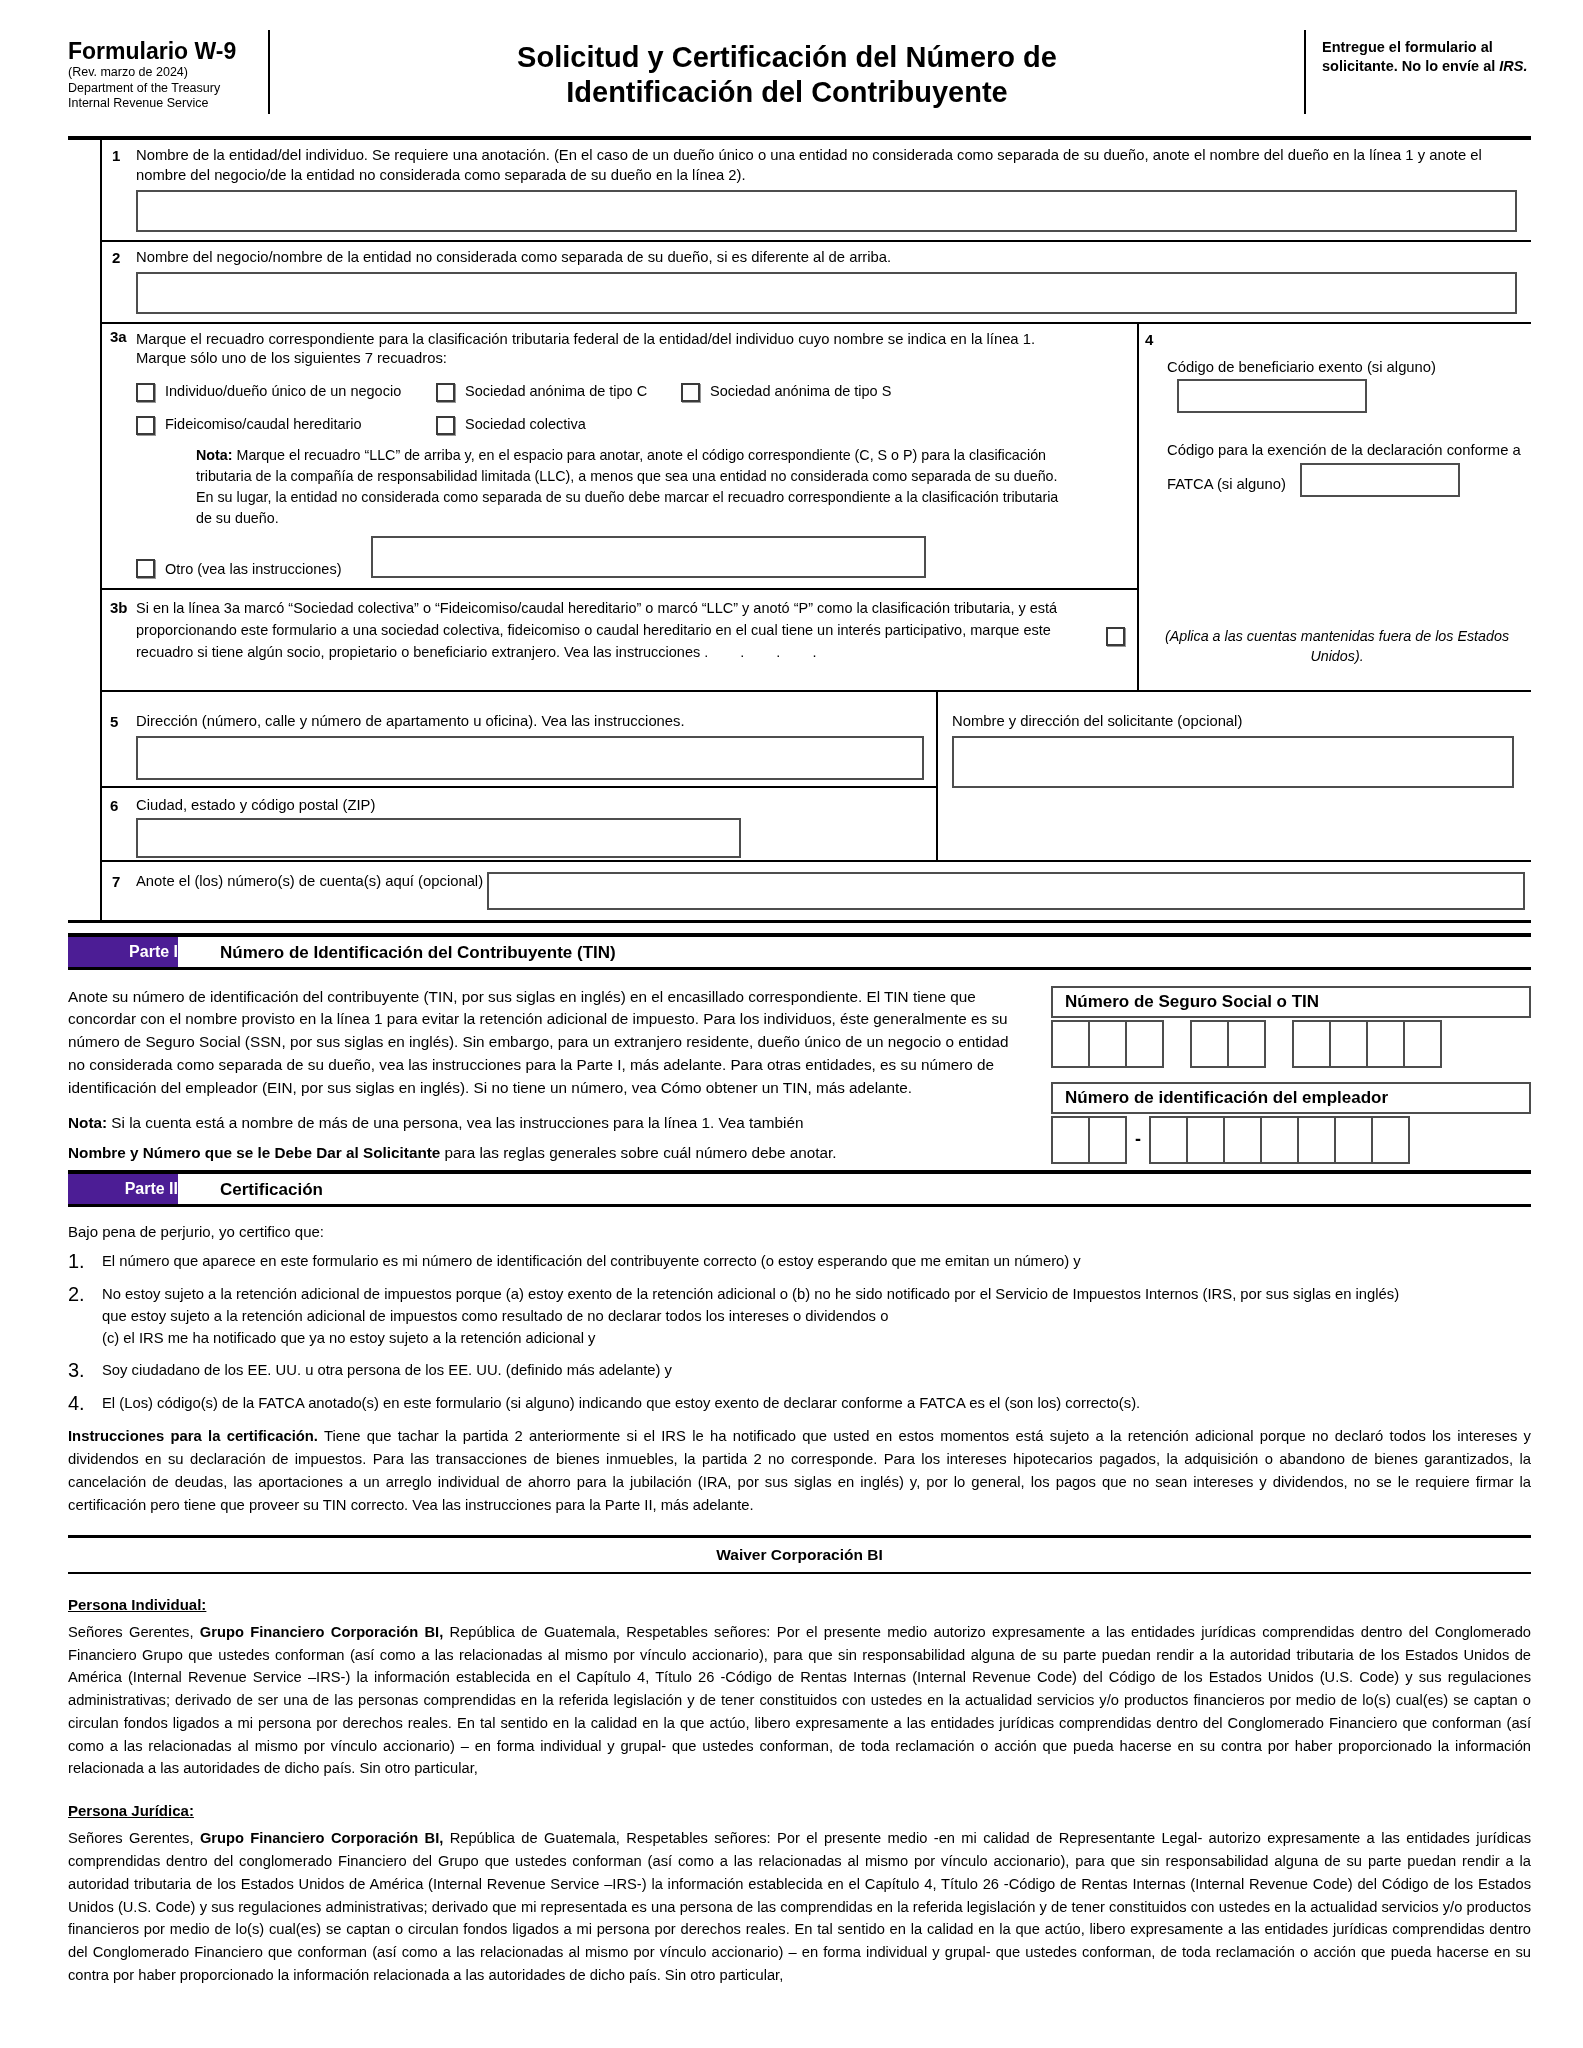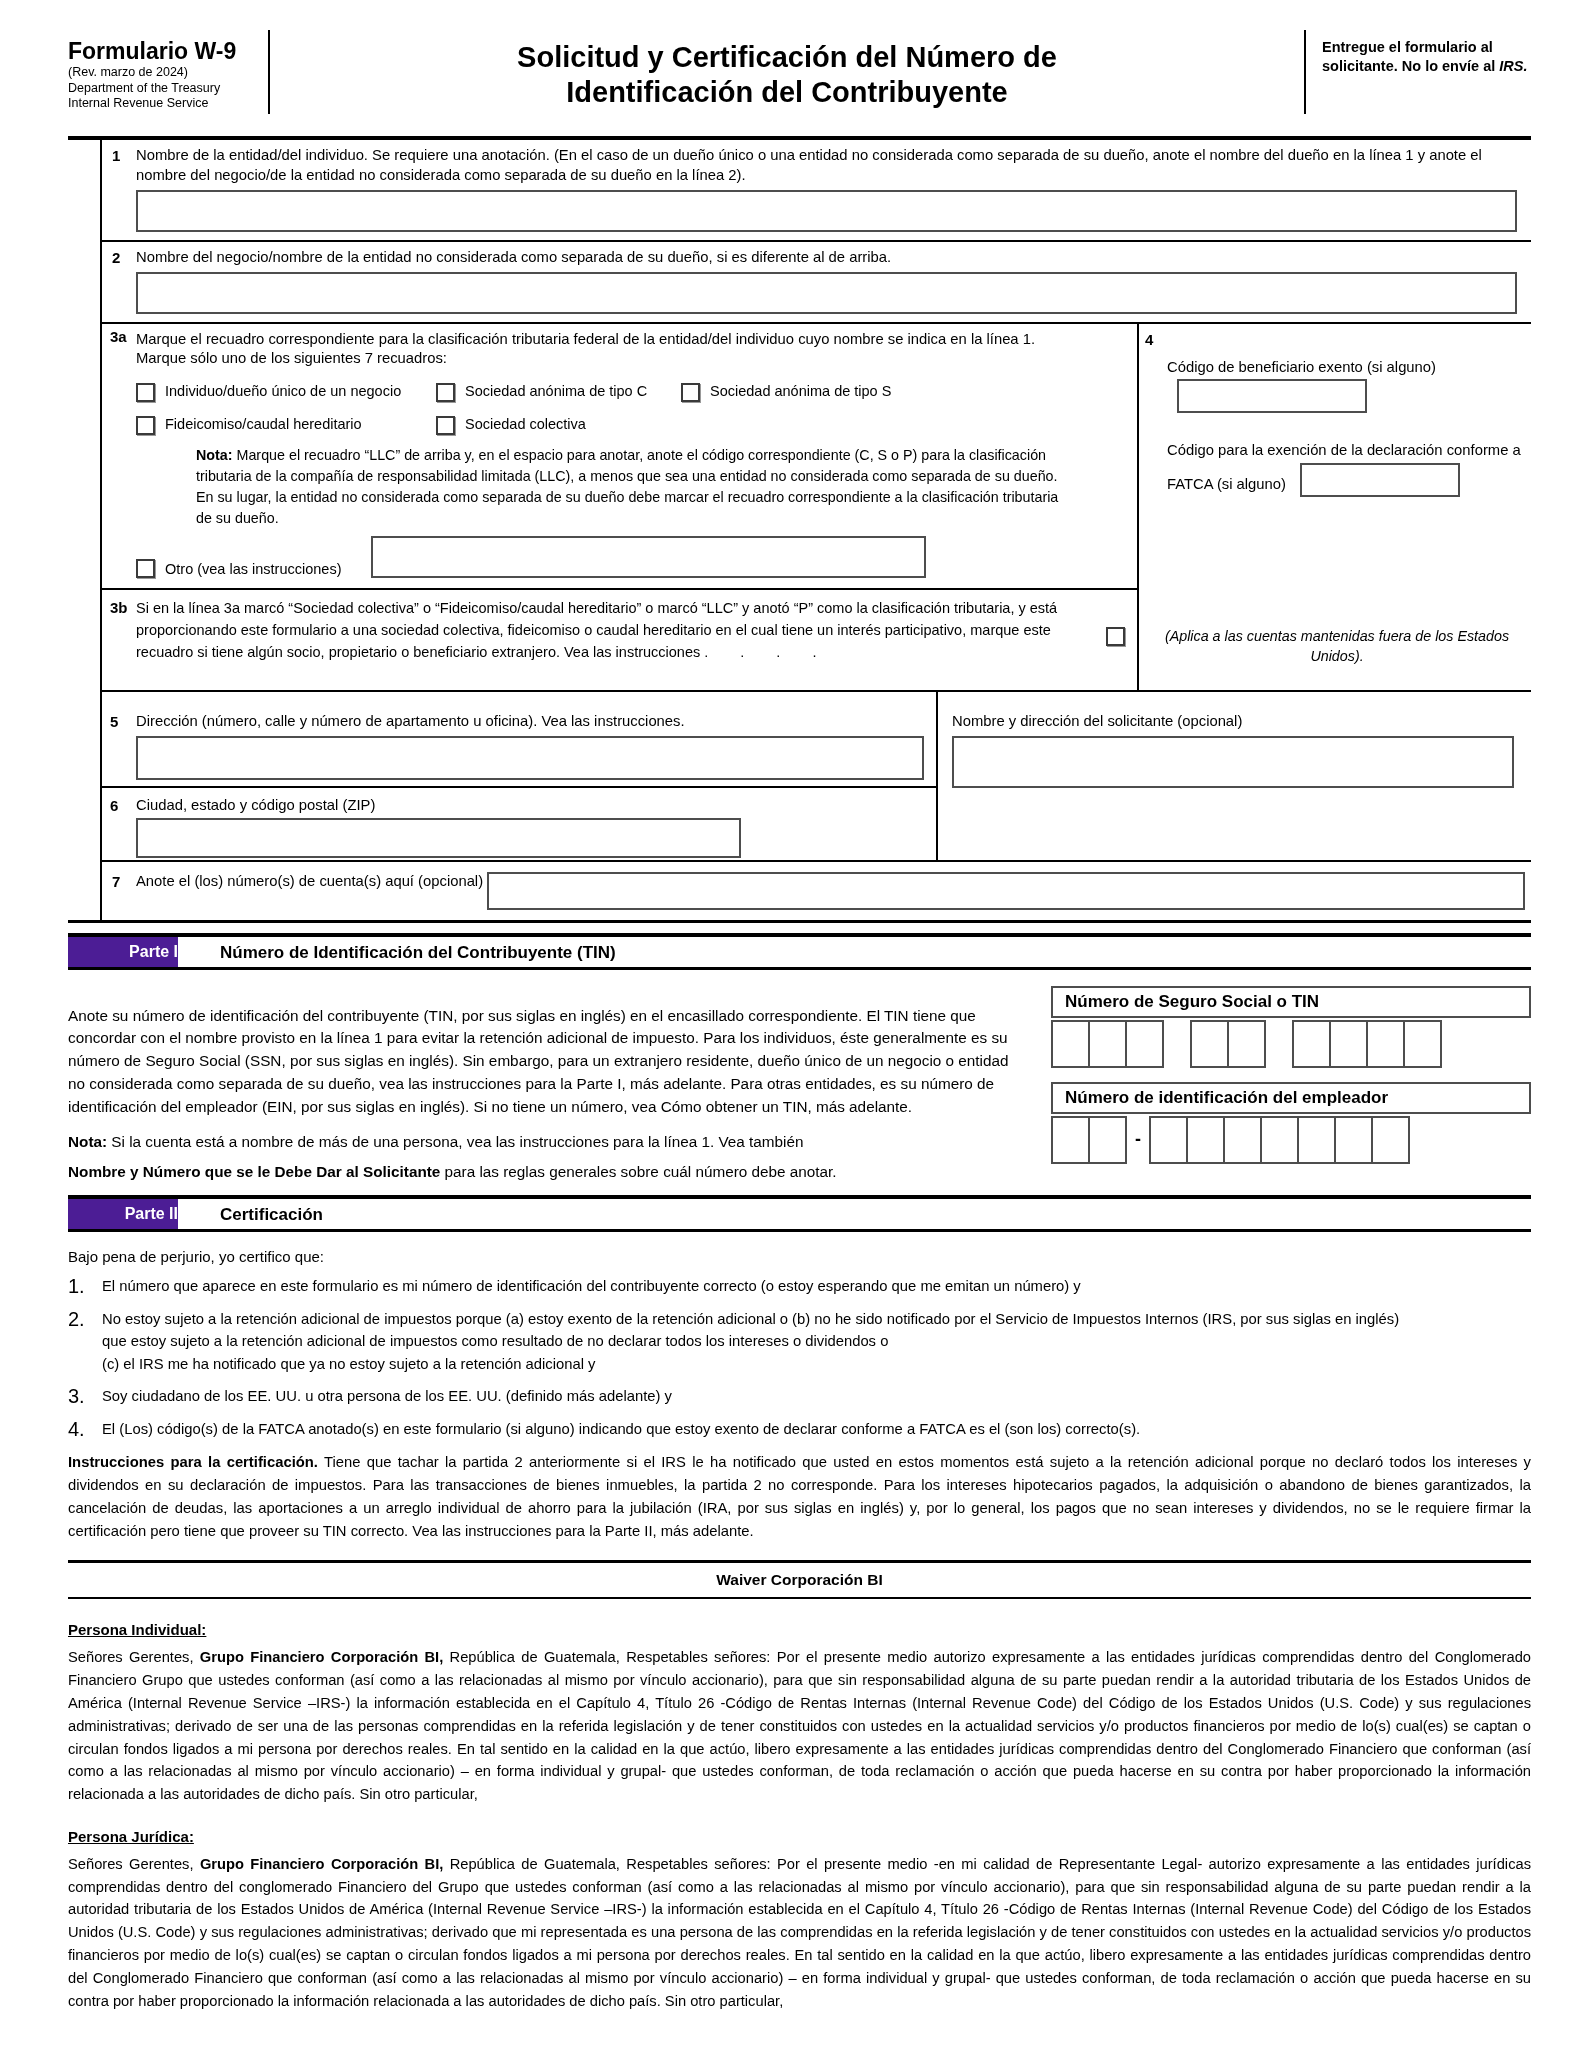--- a/index.html
+++ b/index.html
@@ -61,27 +61,27 @@
   .ibox5 { width:99%; height:44px; border:2px solid #4d4d4d; margin-top:4px; }
   .r6 { border-top:2px solid #000; padding:8px 4px 2px 34px; position:relative; }
   .r6 .num { top:9px; }
   .ibox6 { width:76%; height:40px; border:2px solid #4d4d4d; margin-top:2px; }
   .col56r { width:593px; padding:20px 6px 6px 14px; }
   .reqbox { width:98%; height:52px; border:2px solid #4d4d4d; margin-top:4px; }
   .r7 { border-top:2px solid #000; border-left:2px solid #000; margin-left:32px; padding:10px 6px 10px 34px; position:relative; display:flex; align-items:flex-start; gap:4px; }
   .r7 .num { position:absolute; left:10px; top:11px; font-weight:bold; font-size:15px; }
   .ibox7 { flex:1; height:38px; border:2px solid #4d4d4d; }
   
-  .band { display:flex; align-items:stretch; border-top:4px solid #000; border-bottom:3px solid #000; margin-top:8px; }
+  .band { display:flex; align-items:stretch; border-top:4px solid #000; border-bottom:3px solid #000; margin-top:0; }
   .band .badge { background:#4c1d95; color:#fff; font-weight:bold; font-size:16px; width:110px; text-align:right; padding:6px 0; }
   .band .btitle { font-weight:bold; font-size:17px; padding:6px 0 0 42px; }
   
   .p1body { display:flex; padding:16px 0 6px 0; }
   .p1left { flex:1; padding-right:28px; }
-  .p1para { font-size:15.3px; line-height:1.5;margin-top:19px; }
+  .p1para { font-size:15.3px; line-height:1.5; }
   .p1nota { font-size:15.3px; margin-top:14px; }
   .p1nota2 { font-size:15.3px; margin-top:12px; }
   .b { font-weight:bold; } .i { font-style:italic; } .bi { font-weight:bold; font-style:italic; }
   .p1right { width:480px; }
   .tin-hdr { border:2px solid #4d4d4d; font-weight:bold; font-size:17px; padding:4px 12px; }
   .cells { display:flex; align-items:center; margin-top:2px; }
   .cellgrp { display:flex; }
   .cell { width:39px; height:48px; border:2px solid #4d4d4d; margin-left:-2px; background:#fff; }
   .cell:first-child { margin-left:0; }
   .gap { width:26px; }

